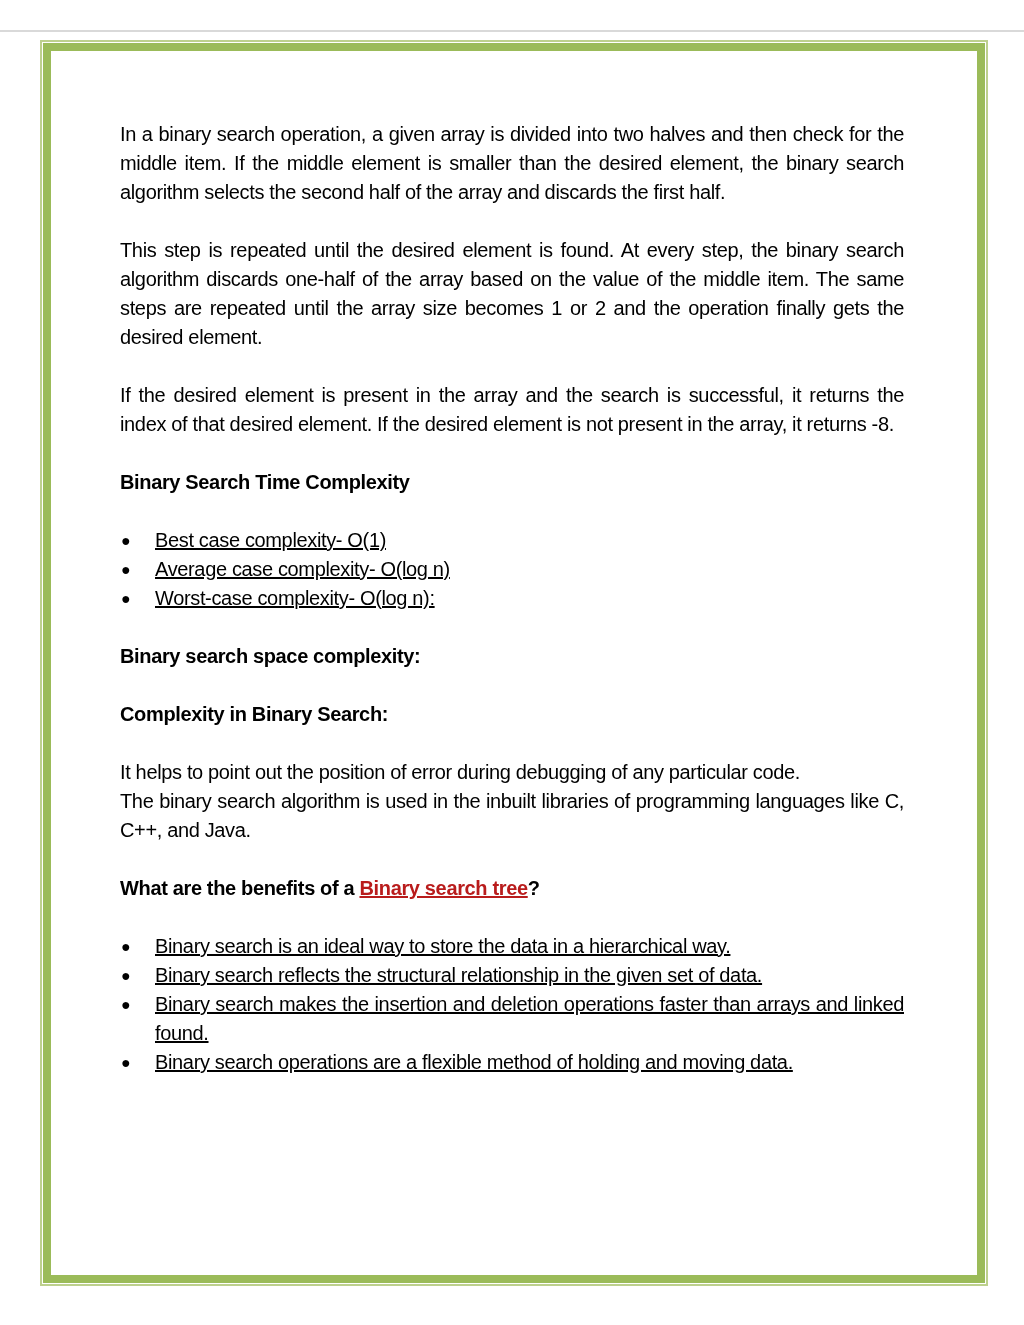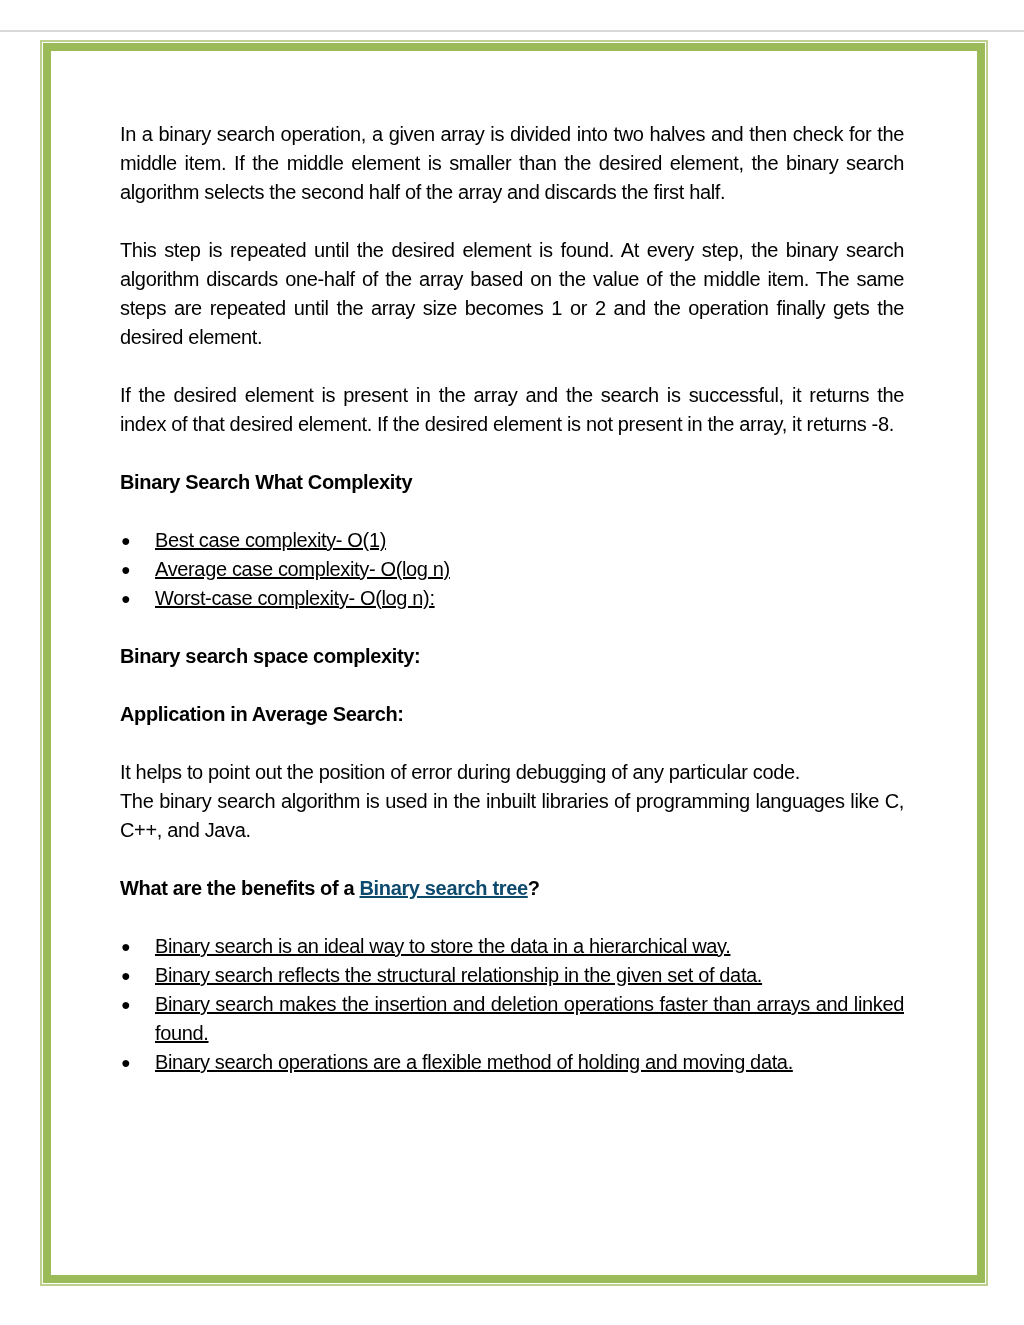--- a/index.html
+++ b/index.html
@@ -87,21 +87,21 @@
   .bullet-text {
     flex: 1 1 auto;
     text-align: justify;
     text-decoration: underline;
   }
   .question-line {
     font-weight: bold;
     margin: 0 0 29px 0;
   }
   a.doc-link {
-    color: #0c4a6e;
+    color: #b91c1c;
     text-decoration: underline;
     font-weight: bold;
     cursor: pointer;
   }
 </style>
 </head>
 <body>
 
 <div class="top-edge-line"></div>
 
@@ -110,41 +110,41 @@
 </div>
 
 <div class="content">
 
   <div class="para">In a binary search operation, a given array is divided into two halves and then check for the middle item. If the middle element is smaller than the desired element, the binary search algorithm selects the second half of the array and discards the first half.</div>
 
   <div class="para">This step is repeated until the desired element is found. At every step, the binary search algorithm discards one-half of the array based on the value of the middle item. The same steps are repeated until the array size becomes 1 or 2 and the operation finally gets the desired element.</div>
 
   <div class="para">If the desired element is present in the array and the search is successful, it returns the index of that desired element. If the desired element is not present in the array, it returns -8.</div>
 
-  <div class="heading">Binary Search What Complexity</div>
+  <div class="heading">Binary Search Time Complexity</div>
 
   <div class="bullet-list">
     <div class="bullet-item">
         <span class="bullet-marker">●</span>
         <span class="bullet-text">Best case complexity- O(1)</span>
       </div>
     <div class="bullet-item">
         <span class="bullet-marker">●</span>
         <span class="bullet-text">Average case complexity- O(log n)</span>
       </div>
     <div class="bullet-item">
         <span class="bullet-marker">●</span>
         <span class="bullet-text">Worst-case complexity- O(log n):</span>
       </div>
   </div>
 
   <div class="heading">Binary search space complexity:</div>
 
 
-  <div class="heading">Application in Average Search:</div>
+  <div class="heading">Complexity in Binary Search:</div>
 
   <div class="para-group">
     <div class="para-tight">It helps to point out the position of error during debugging of any particular code.</div>
     <div class="para-tight">The binary search algorithm is used in the inbuilt libraries of programming languages like C, C++, and Java.</div>
   </div>
 
   <div class="question-line"><span>What are the benefits of a </span><a class="doc-link">Binary search tree</a><span>?</span></div>
 
   <div class="bullet-list last">
     <div class="bullet-item">

